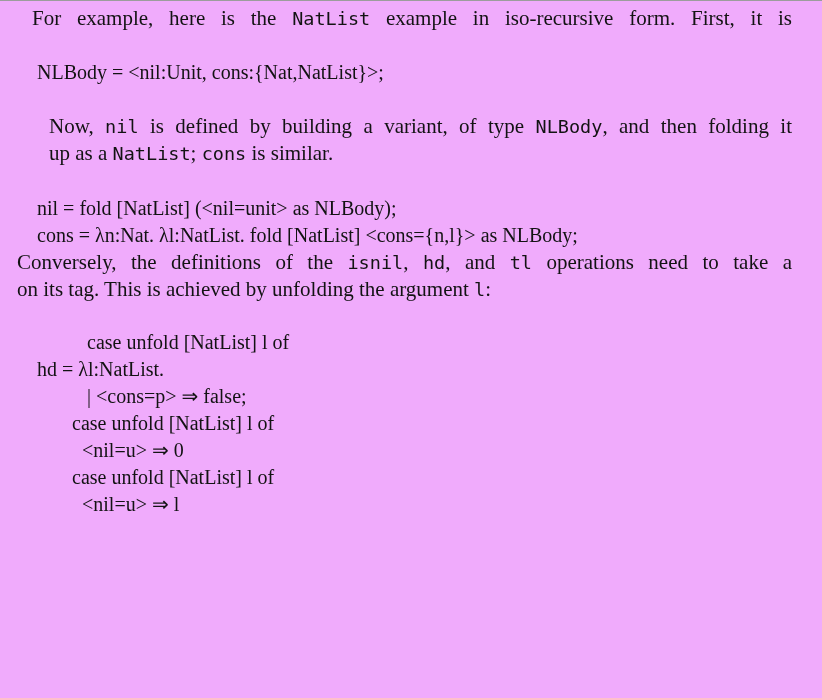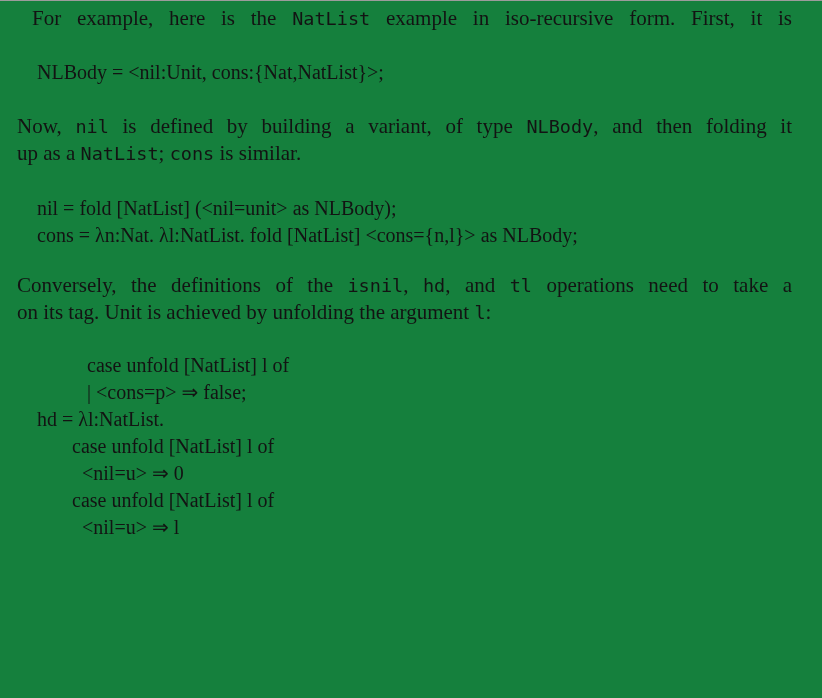--- a/index.html
+++ b/index.html
@@ -5,21 +5,21 @@
   html, body {
     margin: 0;
     padding: 0;
     background: #ffffff;
   }
   .page {
     position: relative;
     width: 822px;
     height: 698px;
     box-sizing: border-box;
-    background: #15803d;
+    background: #f0abfc;
     border-top: 1px solid #9c9c9c;
     padding: 4px 30px 0 17px;
     overflow: hidden;
     color: #131313;
     font-family: "Liberation Serif", "DejaVu Serif", serif;
   }
   .tline {
     font-size: 21px;
     line-height: 27px;
     height: 27px;
@@ -45,23 +45,23 @@
     padding-left: 20px;
   }
   .cline {
     font-family: Liberation Serif, serif;
     font-size: 20px;
     line-height: 27px;
     height: 27px;
     white-space: pre;
   }
   .mt-code1 { margin-top: 27px; }
-  .mt-p2    { margin-top: 27px; }
+  .mt-p2    { margin-top: 27px; margin-left: 32px; }
   .mt-code2 { margin-top: 28px; }
-  .mt-p3    { margin-top: 23px; }
+  .mt-p3    { }
   .mt-code3 { margin-top: 26px; }
 </style>
 </head>
 <body>
 
 <div class="page">
 
   <div>
     <div class="tline just ind"><span>For example, here is the </span><span class="mono">NatList</span><span> example in iso-recursive form. First, it is</span></div>
   </div>
@@ -75,26 +75,26 @@
     <div class="tline"><span>up as a </span><span class="mono">NatList</span><span>; </span><span class="mono">cons</span><span> is similar.</span></div>
   </div>
 
   <div class="codeblock mt-code2">
     <div class="cline">nil = fold [NatList] (&lt;nil=unit&gt; as NLBody);</div>
     <div class="cline">cons = λn:Nat. λl:NatList. fold [NatList] &lt;cons={n,l}&gt; as NLBody;</div>
   </div>
 
   <div class="mt-p3">
     <div class="tline just"><span>Conversely, the definitions of the </span><span class="mono">isnil</span><span>, </span><span class="mono">hd</span><span>, and </span><span class="mono">tl</span><span> operations need to take a</span></div>
-    <div class="tline"><span>on its tag. Unit is achieved by unfolding the argument </span><span class="mono">l</span><span>:</span></div>
+    <div class="tline"><span>on its tag. This is achieved by unfolding the argument </span><span class="mono">l</span><span>:</span></div>
   </div>
 
   <div class="codeblock mt-code3">
     <div class="cline">          case unfold [NatList] l of</div>
+    <div class="cline">hd = λl:NatList.</div>
     <div class="cline">          | &lt;cons=p&gt; ⇒ false;</div>
-    <div class="cline">hd = λl:NatList.</div>
     <div class="cline">       case unfold [NatList] l of</div>
     <div class="cline">         &lt;nil=u&gt; ⇒ 0</div>
     <div class="cline">       case unfold [NatList] l of</div>
     <div class="cline">         &lt;nil=u&gt; ⇒ l</div>
   </div>
 
 </div>
 
 </body></html>

